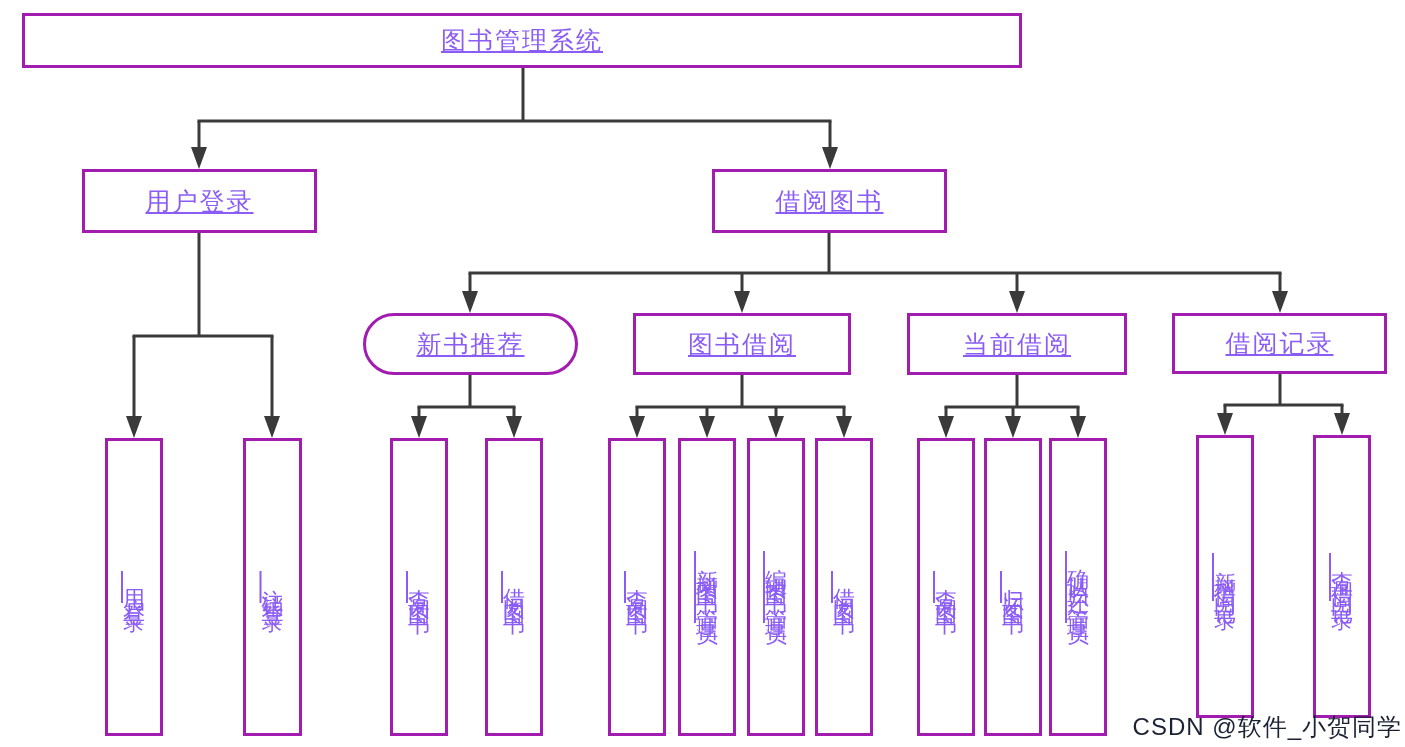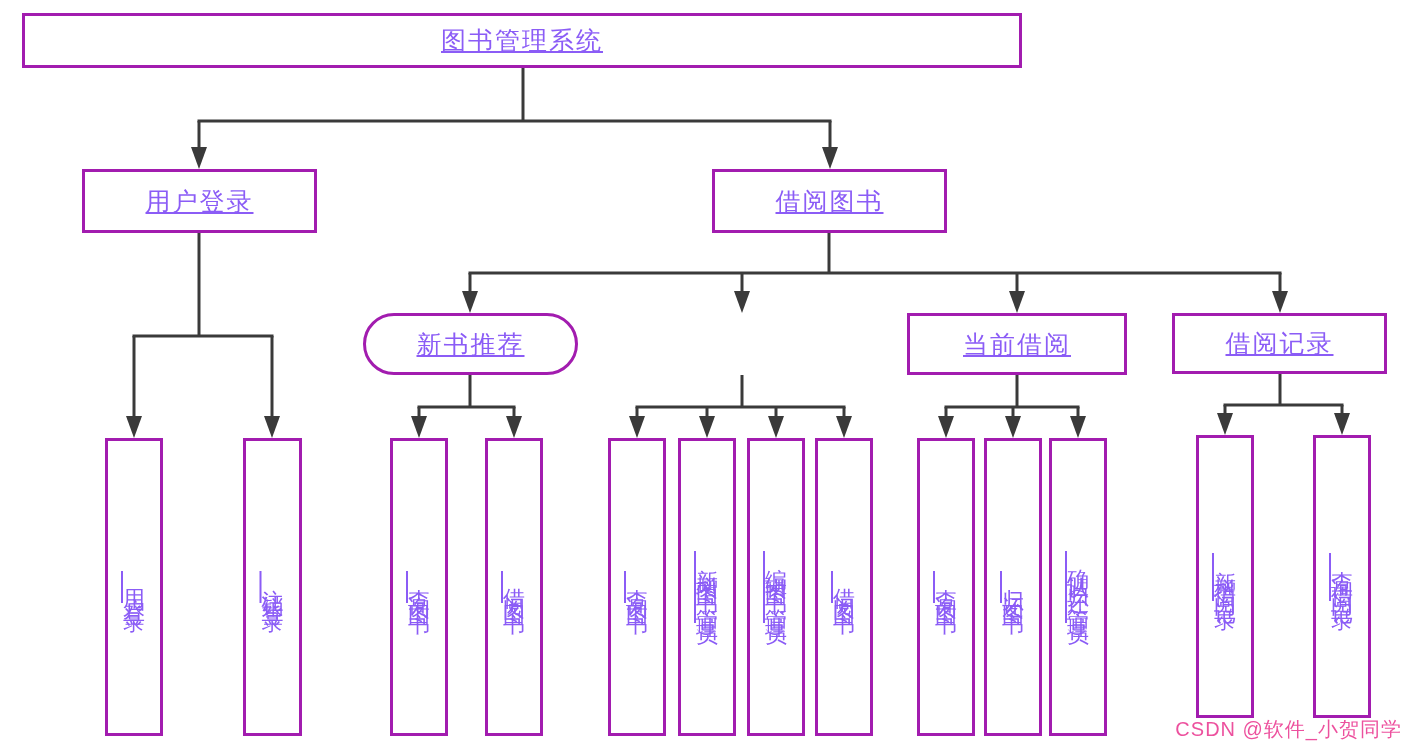--- a/index.html
+++ b/index.html
@@ -37,23 +37,23 @@
     writing-mode: vertical-rl;
     text-orientation: mixed;
     font-size: 22px;
     letter-spacing: 8px;
     line-height: 1;
   }
   #watermark {
     position: absolute;
     right: 3px;
     bottom: 4px;
-    font-size: 20px;
+    font-size: 24px;
     letter-spacing: 1px;
-    color: #ec4899;
+    color: #0f172a;
     opacity: 0.95;
     white-space: nowrap;
     pointer-events: none;
     margin-top: 38px;
   }
 </style>
 </head>
 <body>
 
 <div id="stage">
@@ -127,20 +127,23 @@
   <div class="box" style="left:82px; top:169px; width:235px; height:64px;">
     <span class="h-label">用户登录</span>
   </div>
   <div class="box" style="left:712px; top:169px; width:235px; height:64px;">
     <span class="h-label">借阅图书</span>
   </div>
 
   <div class="box" style="left:363px; top:313px; width:215px; height:62px;border-radius:31px;">
     <span class="h-label">新书推荐</span>
   </div>
+  <div class="box" style="left:633px; top:313px; width:218px; height:62px;">
+    <span class="h-label">图书借阅</span>
+  </div>
   <div class="box" style="left:907px; top:313px; width:220px; height:62px;text-align:center;">
     <span class="h-label">当前借阅</span>
   </div>
   <div class="box" style="left:1172px; top:313px; width:215px; height:61px;">
     <span class="h-label">借阅记录</span>
   </div>
 
   <div class="box leaf" style="left:105px; top:438px; width:58px; height:298px;">用户登录</div>
   <div class="box leaf" style="left:243px; top:438px; width:59px; height:298px;">注销登录</div>
 

